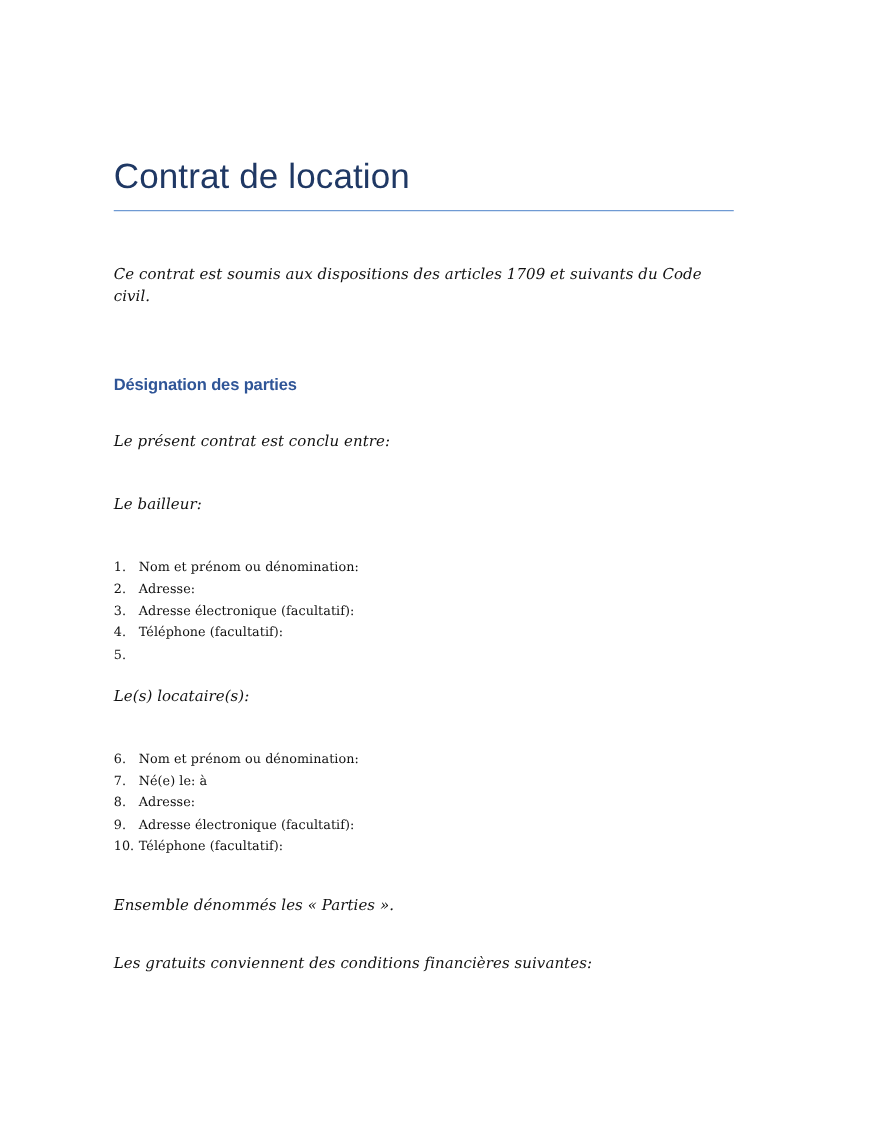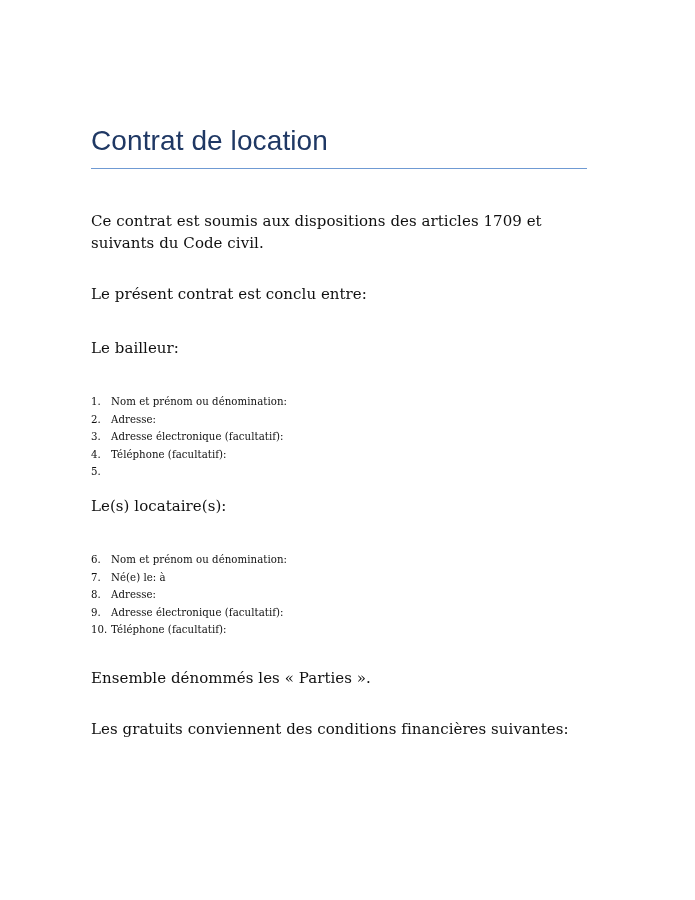--- a/index.html
+++ b/index.html
@@ -46,25 +46,26 @@
   .title-rule {
     height: 0;
     border-top: 1.6px solid #6f9ad3;
     margin-top: 11px;
     width: 496px;
   }
 
   
   .para {
     font-family: "DejaVu Serif", "Liberation Serif", serif;
-    font-size: 15px;
+    font-size: 12px;
     color: #101010;
     line-height: 1.45;
     margin: 0;
     letter-spacing: 0.05px;
+    font-style: italic;
   }
 
   .p-intro      { margin-top: 42px; }
   .p-conclu     { margin-top: 0px; }
   .p-bailleur   { margin-top: 33px; }
   .p-locataires { margin-top: 33px; }
   .p-ensemble   { margin-top: 0px; }
   .p-financieres{ margin-top: 0px; }
 
   
@@ -137,20 +138,21 @@
 
 <div class="page">
   <div class="content">
 
     <h1 class="doc-title">Contrat de location</h1>
 
     <div class="title-rule"></div>
 
     <p class="para p-intro">Ce contrat est soumis aux dispositions des articles 1709 et suivants du Code civil.</p>
 
+    <h2 class="section-heading h-parties">Désignation des parties</h2>
 
     <p class="para p-conclu after-heading">Le présent contrat est conclu entre:</p>
 
     <p class="para p-bailleur">Le bailleur:</p>
 
     <ol class="num-list first-group">
       <li class="num-item">
         <span class="marker">1.</span>
         <span class="text">Nom et prénom ou dénomination:</span>
       </li>

